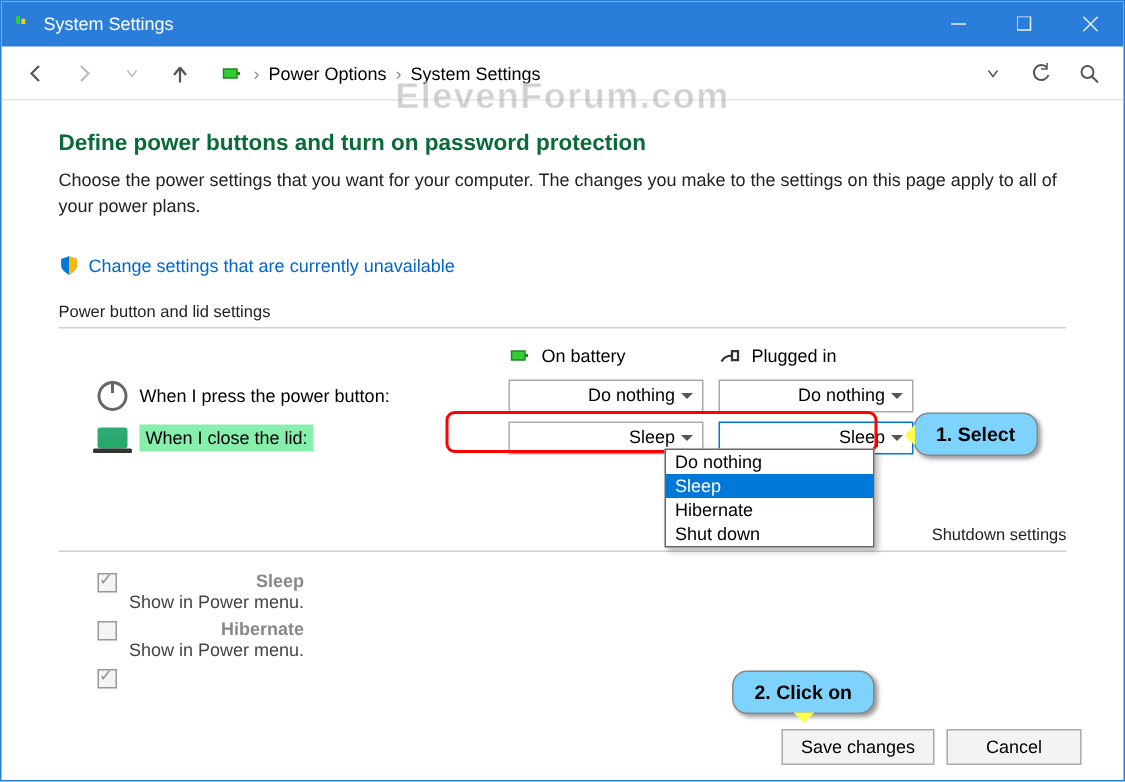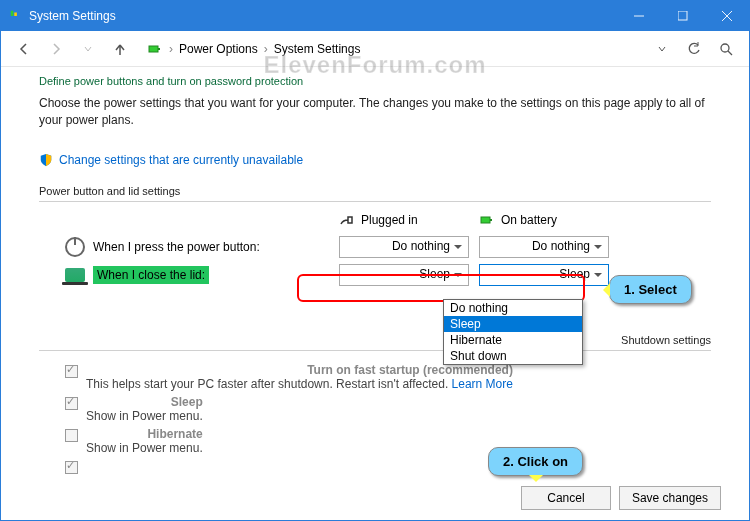--- a/index.html
+++ b/index.html
@@ -7,32 +7,32 @@
 .titlebar { height: 30px; background: #2a7dd9; color: #fff; display: flex; align-items: center; padding: 0 0 0 8px; font-size: 12px; }
 .titlebar .icon { margin-right: 6px; width: 14px; height: 14px; }
 .titlebar .title { flex: 1; }
 .titlebar .winbtn { width: 44px; height: 30px; display: flex; align-items: center; justify-content: center; opacity: .9; }
 .toolbar { height: 36px; display: flex; align-items: center; padding: 0 12px; gap: 10px; border-bottom: 1px solid #e6e6e6; }
 .tbtn { width: 22px; height: 22px; display: flex; align-items: center; justify-content: center; color: #555; }
 .tbtn.disabled { color: #bbb; }
 .crumb { display: flex; align-items: center; gap: 6px; font-size: 12px; color: #000; padding: 0 6px; flex: 1; }
 .crumb .sep { color: #888; }
 .content { padding: 8px 38px 0 38px; position: relative; }
-h2 { color: #0a6a3a; font-size: 11px; font-weight: 400; margin: 0 0 8px; }
+h2 { color: #0a6a3a; font-size: 15px; font-weight: 700; margin: 12px 0 8px; }
 .desc { font-size: 12px; color: #222; line-height: 1.4; margin-bottom: 24px; }
 .link { color: #0066cc; font-size: 12px; display: inline-flex; align-items: center; gap: 6px; margin-bottom: 12px; }
 .shield { width: 14px; height: 14px; }
 .section-head { font-size: 11px; color: #222; border-bottom: 1px solid #d0d0d0; padding-bottom: 4px; margin: 6px 0 10px; }
 .row { display: flex; align-items: center; margin-bottom: 6px; font-size: 12px; text-align: right; }
 .row .lbl { display: flex; align-items: center; gap: 8px; width: 300px; padding-left: 26px; }
 .colhead { display: flex; margin-left: 300px; margin-bottom: 8px; }
 .colhead .col { width: 140px; font-size: 12px; display: flex; align-items: center; gap: 6px; }
 .dd { width: 130px; height: 22px; border: 1px solid #aaa; background: #fff; font-size: 12px; padding: 2px 18px 2px 6px; position: relative; margin-right: 10px; }
 .dd::after { content: ""; position: absolute; right: 6px; top: 8px; border: 4px solid transparent; border-top-color: #555; }
-.hlrow .lbl span.hl { background: #22c55e; padding: 2px 4px; }
+.hlrow .lbl span.hl { background: #86efac; padding: 2px 4px; }
 .redbox { position: absolute; border: 2px solid #ff0000; border-radius: 6px; pointer-events: none; }
 .ddlist { position: absolute; background: #fff; border: 1px solid #666; font-size: 12px; box-shadow: 2px 2px 4px rgba(0,0,0,.3); z-index: 5; }
 .ddlist .item { padding: 1px 6px; }
 .ddlist .item.sel { background: #0078d7; color: #fff; }
 .callout { position: absolute; background: #7dd3fc; border: 1px solid #888; border-radius: 10px; padding: 6px 14px; font-size: 13px; font-weight: bold; box-shadow: 2px 2px 3px rgba(0,0,0,.4); z-index: 6; }
 .callout.left::before { content: ""; position: absolute; left: -14px; top: 50%; margin-top: -7px; border: 7px solid transparent; border-right-color: #fffd4a; }
 .callout.down::before { content: ""; position: absolute; bottom: -14px; left: 50%; margin-left: -7px; border: 7px solid transparent; border-top-color: #fffd4a; }
 .shutdown { margin-top: 48px; text-align: right; }
 .chk { display: flex; align-items: flex-start; gap: 8px; padding: 2px 0 2px 26px; font-size: 12px; }
 .chkbox { width: 13px; height: 13px; border: 1px solid #999; background: #f4f4f4; flex-shrink: 0; margin-top: 2px; position: relative; }
@@ -137,30 +137,30 @@
           <path d="M8 1 L14 3 V8 C14 12 8 15 8 15 V1" fill="#ffb900"></path>
         </svg></span>
     <span>Change settings that are currently unavailable</span>
   </a>
 
   <div class="section-head">Power button and lid settings</div>
 
   <div class="colhead">
     <div class="col">
         <span class="tiny-icon"><svg viewBox="0 0 16 16">
-            <path d="M2 12 C4 8 7 8 9 8 L9 5 L13 5 L13 11 L9 11 L9 8" fill="none" stroke="#333" stroke-width="1.5"></path>
-          </svg></span>
-        <span>Plugged in</span>
-      </div>
-    <div class="col">
-        <span class="tiny-icon"><svg viewBox="0 0 16 16">
             <rect x="2" y="5" width="9" height="6" fill="#3c3" stroke="#282"></rect>
             <rect x="11" y="7" width="2" height="2" fill="#282"></rect>
           </svg></span>
         <span>On battery</span>
+      </div>
+    <div class="col">
+        <span class="tiny-icon"><svg viewBox="0 0 16 16">
+            <path d="M2 12 C4 8 7 8 9 8 L9 5 L13 5 L13 11 L9 11 L9 8" fill="none" stroke="#333" stroke-width="1.5"></path>
+          </svg></span>
+        <span>Plugged in</span>
       </div>
   </div>
 
   <div class="row">
     <div class="lbl">
         <span class="power-icon"></span>
         <span>When I press the power button:</span>
       </div>
     <div class="dd">Do nothing</div>
     <div class="dd">Do nothing</div>
@@ -181,27 +181,20 @@
     <div class="item">Do nothing</div>
     <div class="item sel">Sleep</div>
     <div class="item">Hibernate</div>
     <div class="item">Shut down</div>
   </div>
 
   <div class="callout left" style="left:608px; top:208px;">1. Select</div>
 
   <div class="shutdown">
     <div class="section-head">Shutdown settings</div>
-    <div class="chk">
-      <div class="chkbox on"></div>
-      <div>
-          <div class="t1">Turn on fast startup (recommended)</div>
-          <div class="t2"><span>This helps start your PC faster after shutdown. Restart isn't affected. </span><a class="link" style="margin:0">Learn More</a></div>
-        </div>
-    </div>
     <div class="chk">
       <div class="chkbox on"></div>
       <div>
           <div class="t1">Sleep</div>
           <div class="t2">Show in Power menu.</div>
         </div>
     </div>
     <div class="chk">
       <div class="chkbox"></div>
       <div>
@@ -211,15 +204,15 @@
     </div>
     <div class="chk">
       <div class="chkbox on"></div>
     </div>
   </div>
 </div>
 
 <div class="callout down" style="left:487px; bottom:44px;">2. Click on</div>
 
 <div class="footer">
+  <button class="btn">Save changes</button>
   <button class="btn">Cancel</button>
-  <button class="btn">Save changes</button>
 </div>
 
 </body></html>

